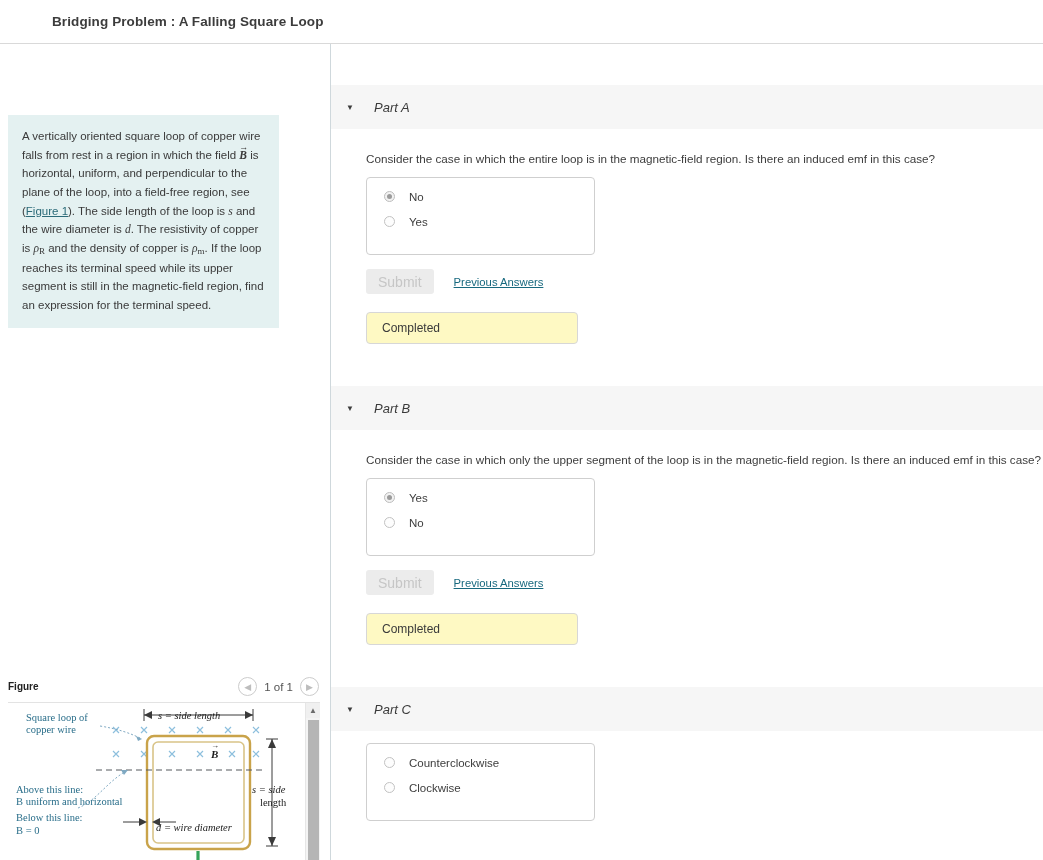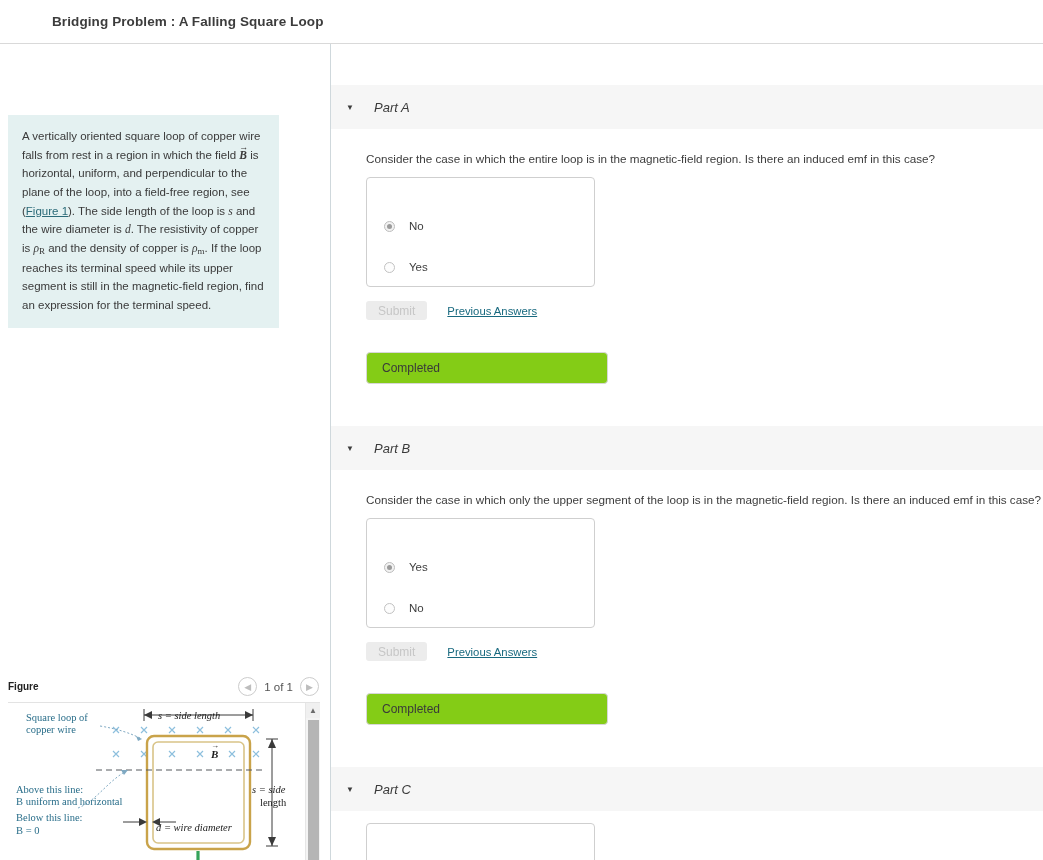--- a/index.html
+++ b/index.html
@@ -145,61 +145,60 @@
   }
 
   .choices {
     margin-top: 12px;
     width: 229px;
     border: 1px solid #cfcfcf;
     border-radius: 4px;
     padding: 13px 0 13px 0;
   }
   .choice {
-    display: flex; align-items: flex-end;
+    display: flex; align-items: flex-start;
     height: 25px;
     padding-left: 17px;
-    margin-top: 16px;
   }
   .radio {
     width: 11px; height: 11px; border-radius: 50%;
     border: 1px solid #c2c2c2; background: #fdfdfd;
     margin-right: 14px; flex: 0 0 11px;
     position: relative;
   }
   .radio.on { border-color: #bdbdbd; background: #f2f2f2; }
   .radio.on::after {
     content: ""; position: absolute;
     left: 2px; top: 2px; width: 5px; height: 5px;
     border-radius: 50%; background: #9b9b9b;
   }
   .choice .clabel { font-size: 11.5px; color: #3d3d3d; }
 
   .actions {
     margin-top: 14px;
     display: flex; align-items: center;
   }
   .btn {
-    height: 19px; min-width: 58px;
+    height: 25px; min-width: 58px;
     display: flex; align-items: center; justify-content: center;
-    font-size: 12px; border-radius: 3px;
+    font-size: 14px; border-radius: 3px;
     padding: 0 12px;
   }
   .btn.disabled { background: #ececec; color: #c6c6c6; }
   .link {
     margin-left: 20px;
     font-size: 11.3px; color: #18697f;
     text-decoration: underline;
   }
 
   .status-box {
-    margin-top: 32px;
-    width: 242px; height: 32px;
+    margin-top: 18px;
+    width: 212px; height: 32px;
     border: 1px solid #d7d7d7; border-radius: 4px;
-    background: #84cc16;
+    background: #fef9c3;
     display: flex; align-items: center;
     padding-left: 15px;
     font-size: 12px; color: #3a3a3a;
   }
 </style>
 </head>
 <body>
 
 <div id="titlebar">
   <div class="title">Bridging Problem : A Falling Square Loop</div>

